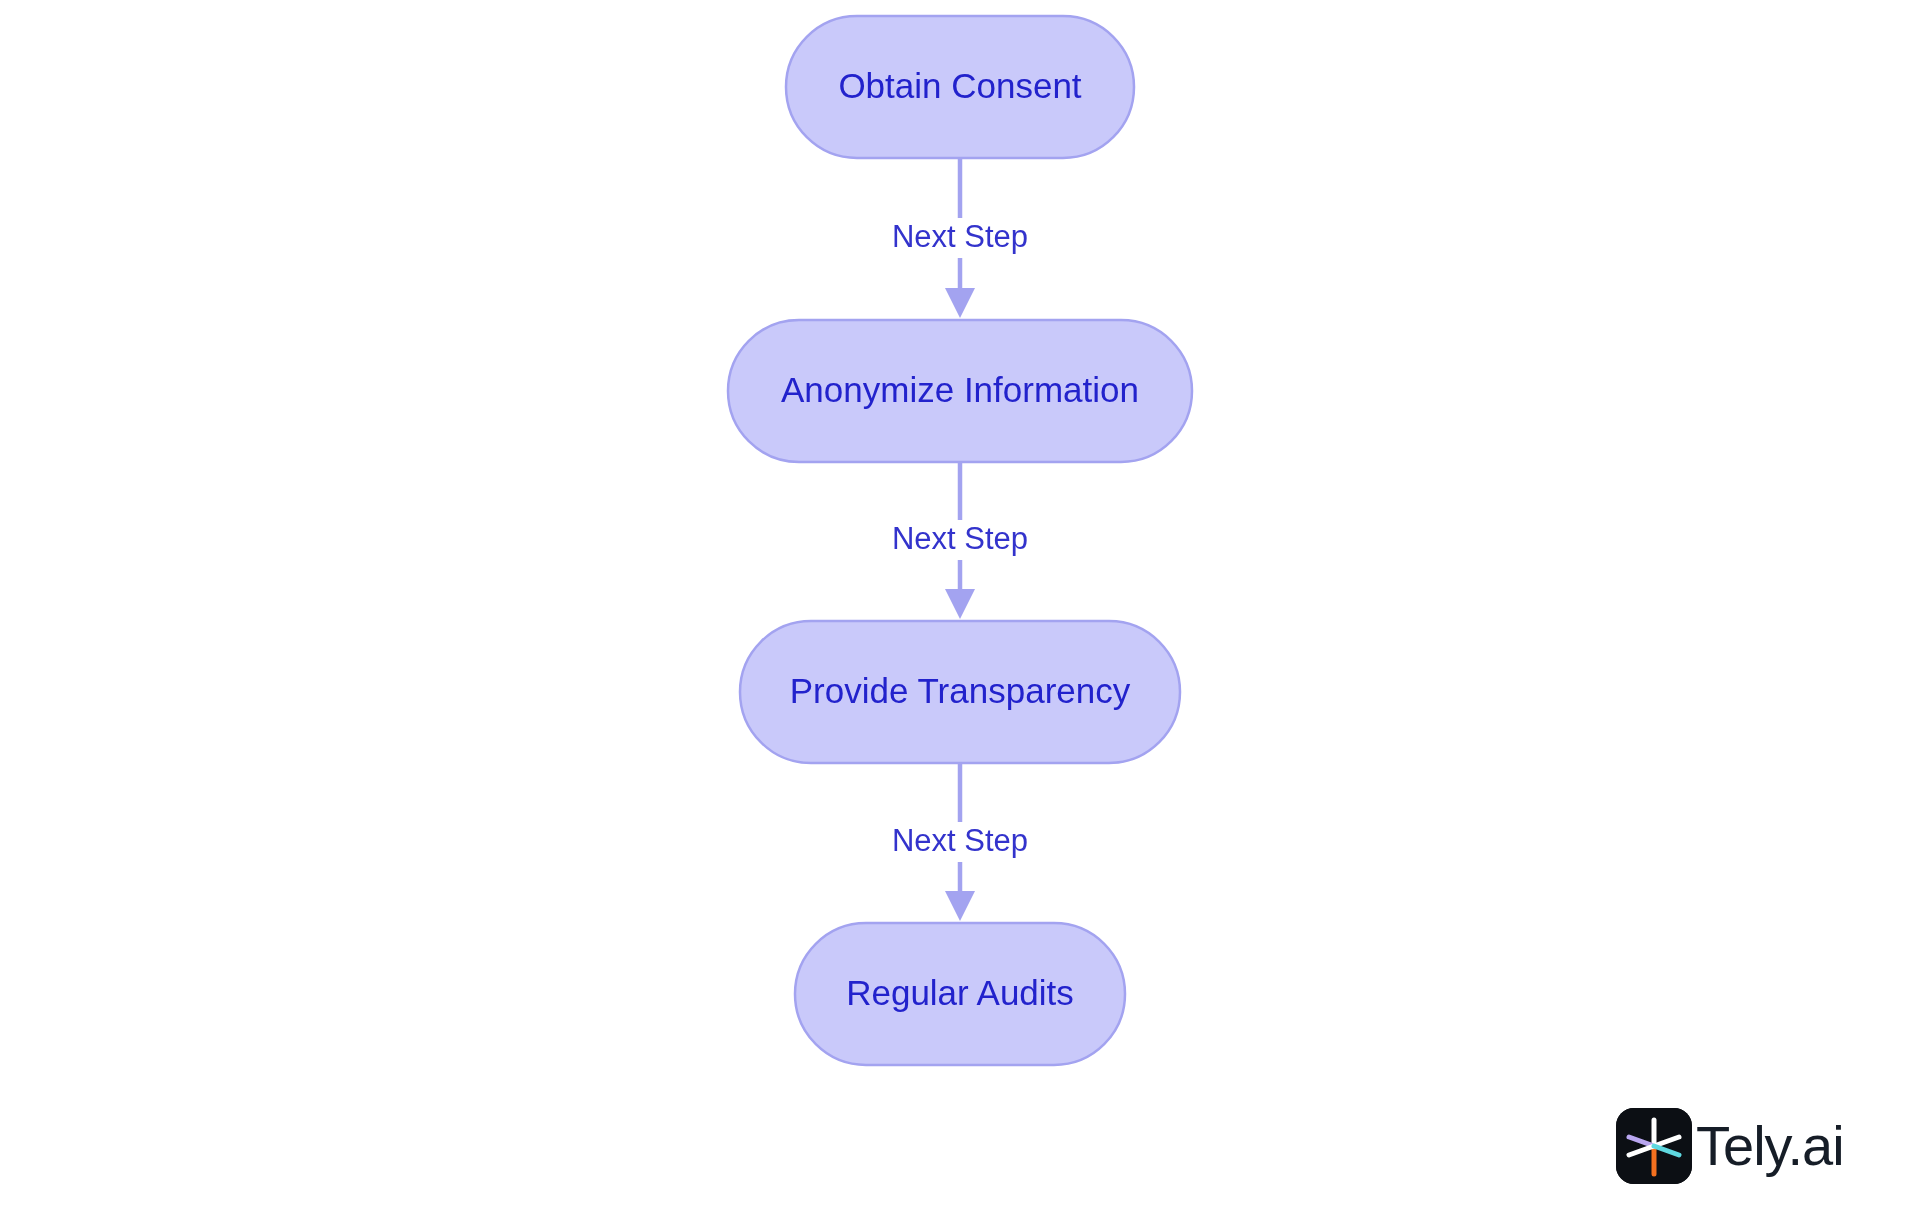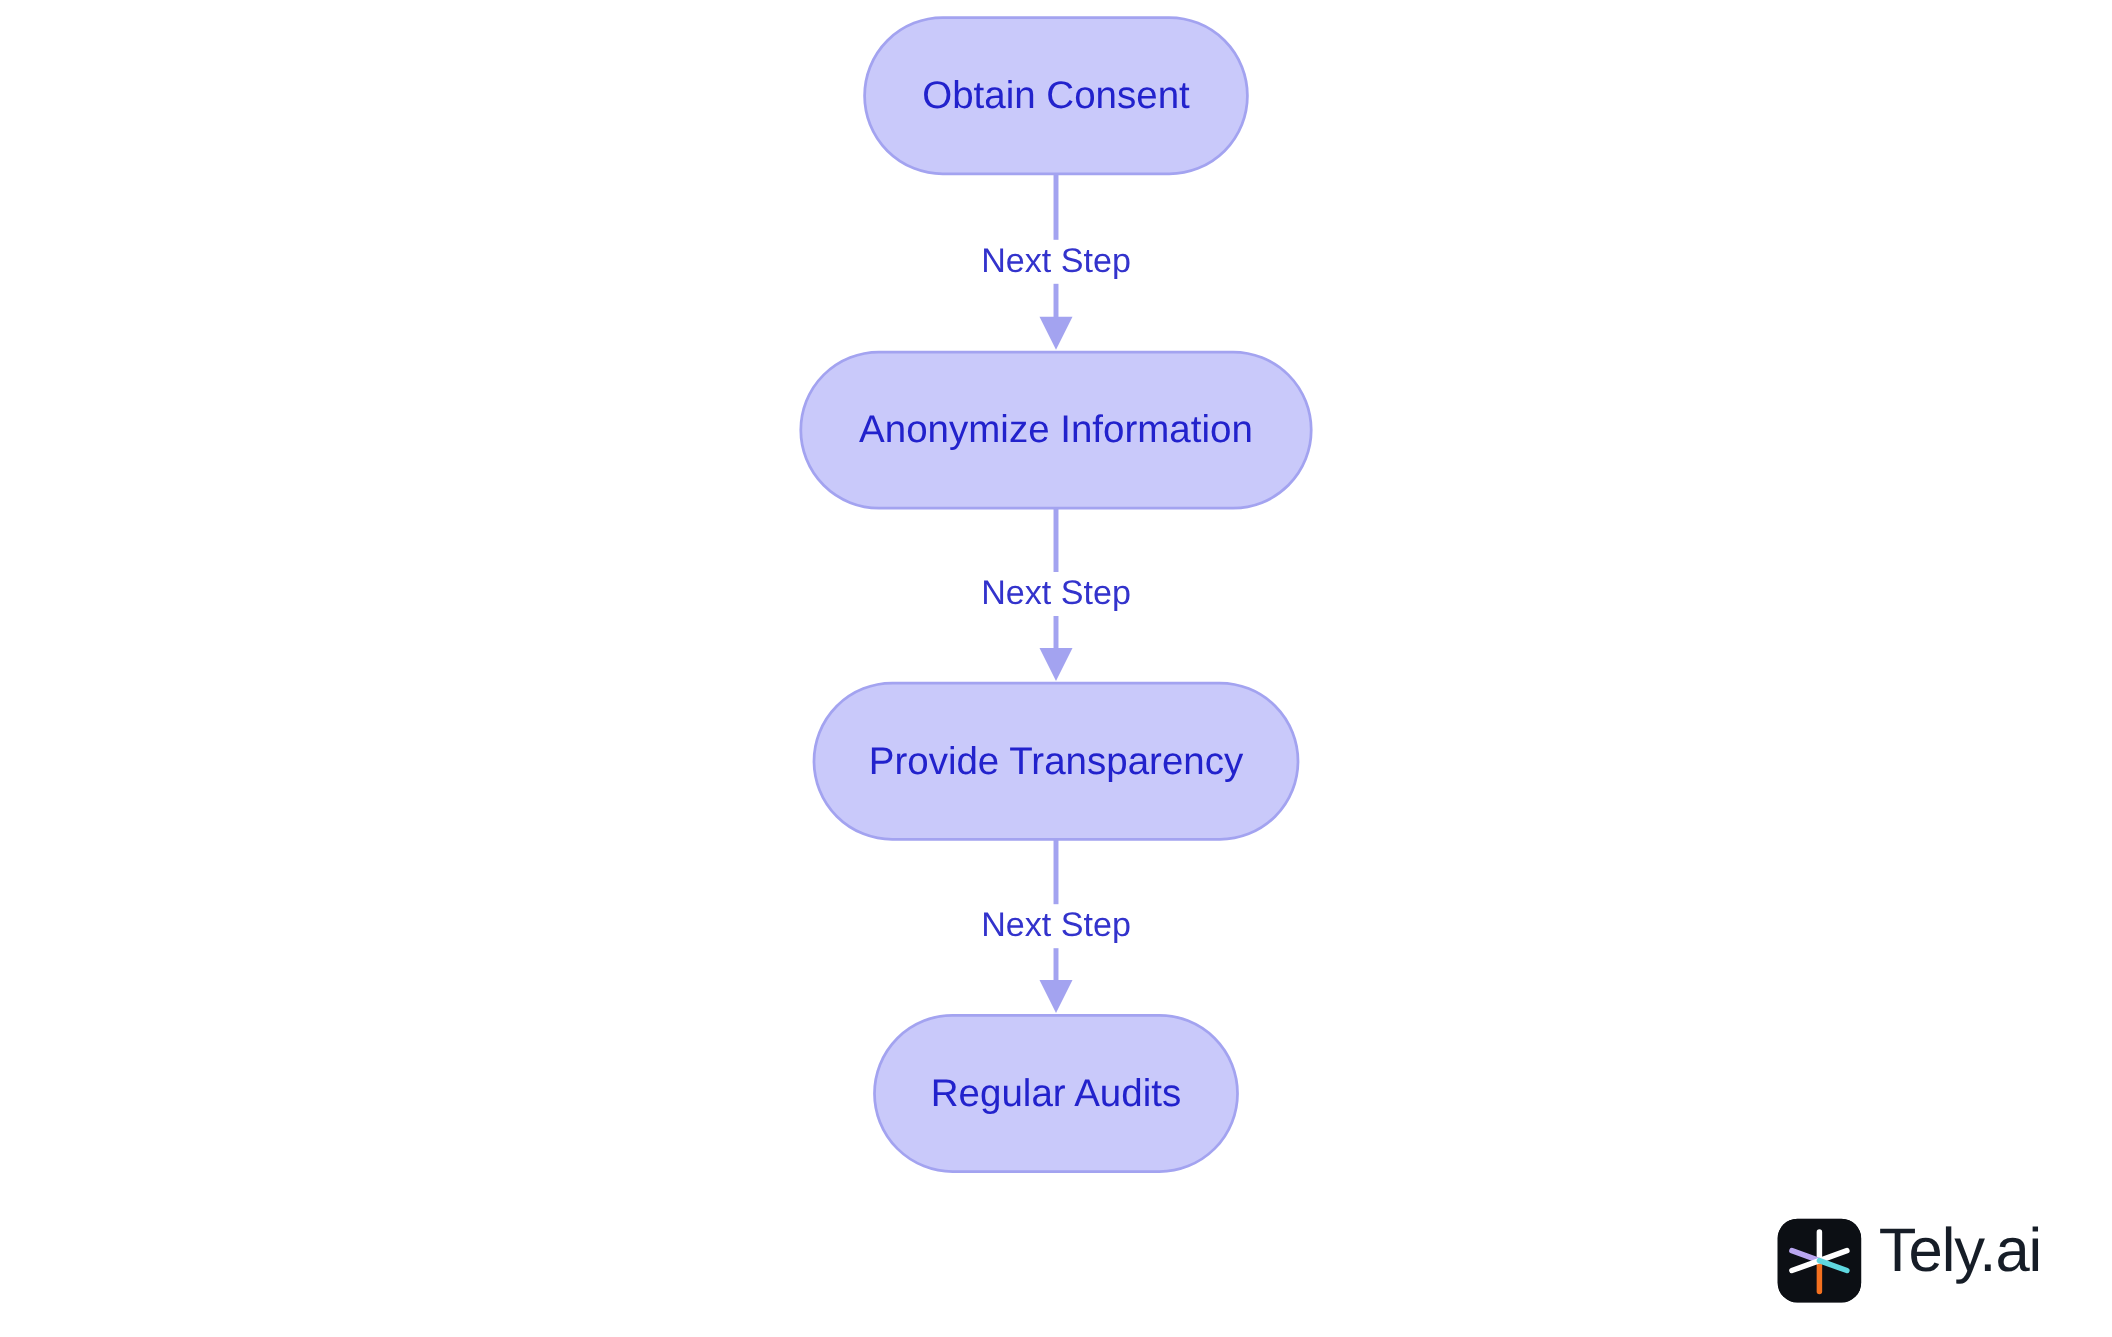--- a/index.html
+++ b/index.html
@@ -61,21 +61,22 @@
   .edge-arrow {
     fill: #A3A3F0;
   }
 
   
   #brand-logo {
     position: absolute;
     left: 1616px;
     top: 1108px;
     display: flex;
-    gap: 16px;
+    align-items: center;
+    gap: 4px;
   }
   #brand-logo .mark {
     width: 76px;
     height: 76px;
     border-radius: 18px;
     background: #0C0F14;
     position: relative;
     flex: 0 0 auto;
   }
   #brand-logo .mark svg { display: block; }

